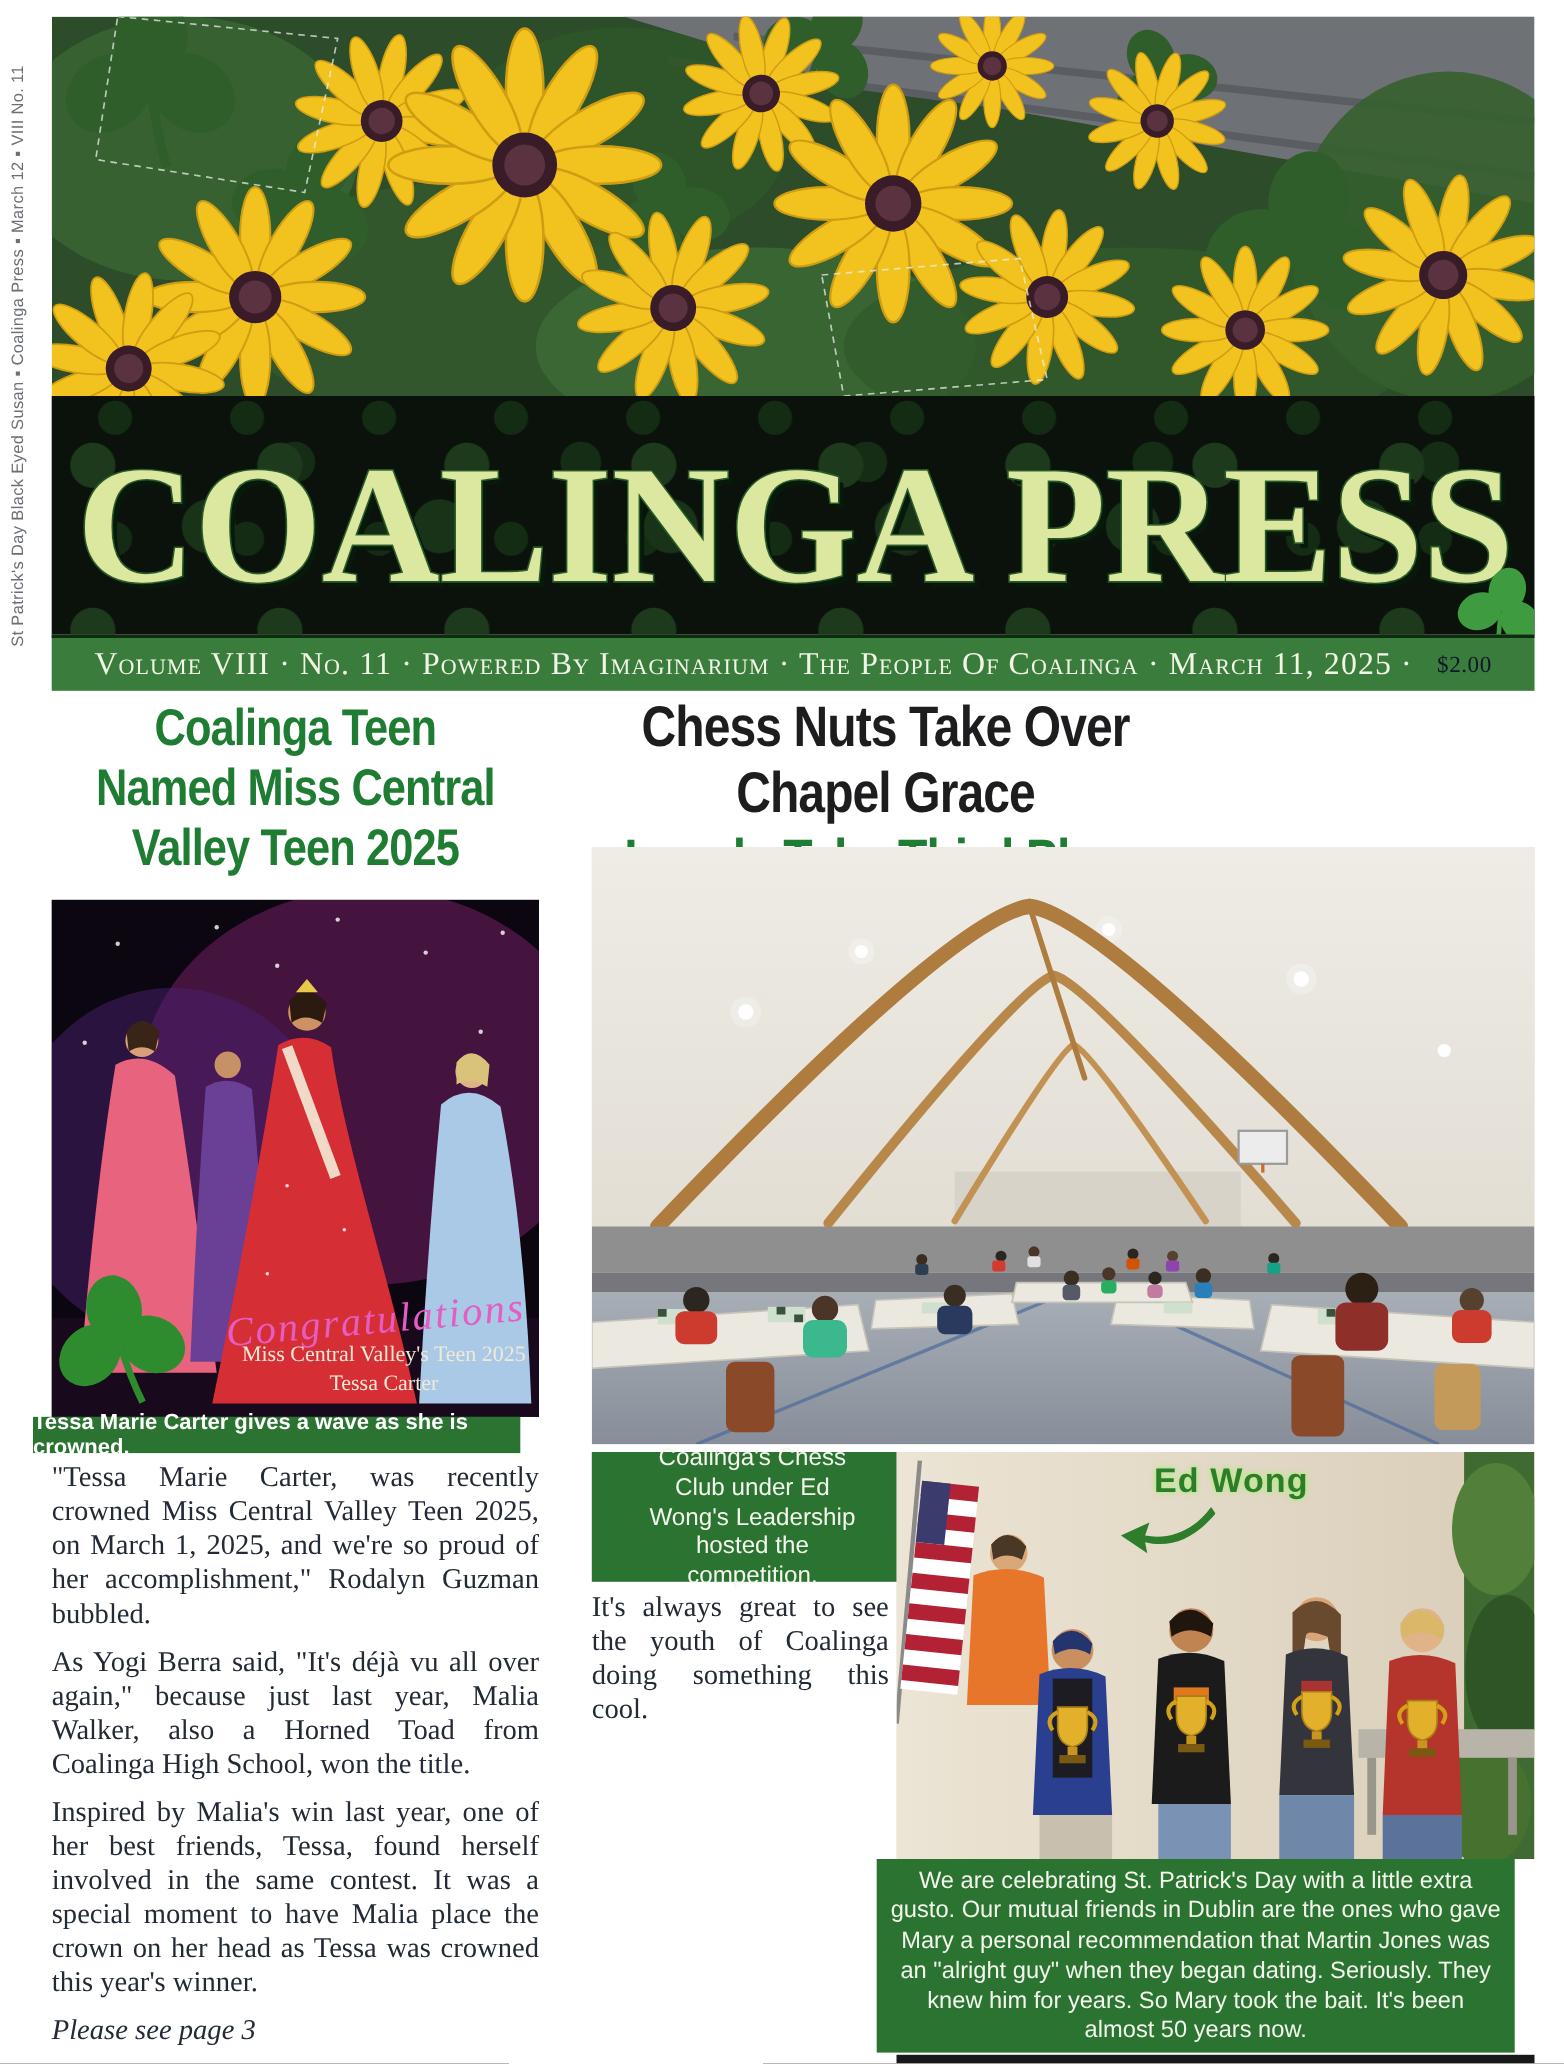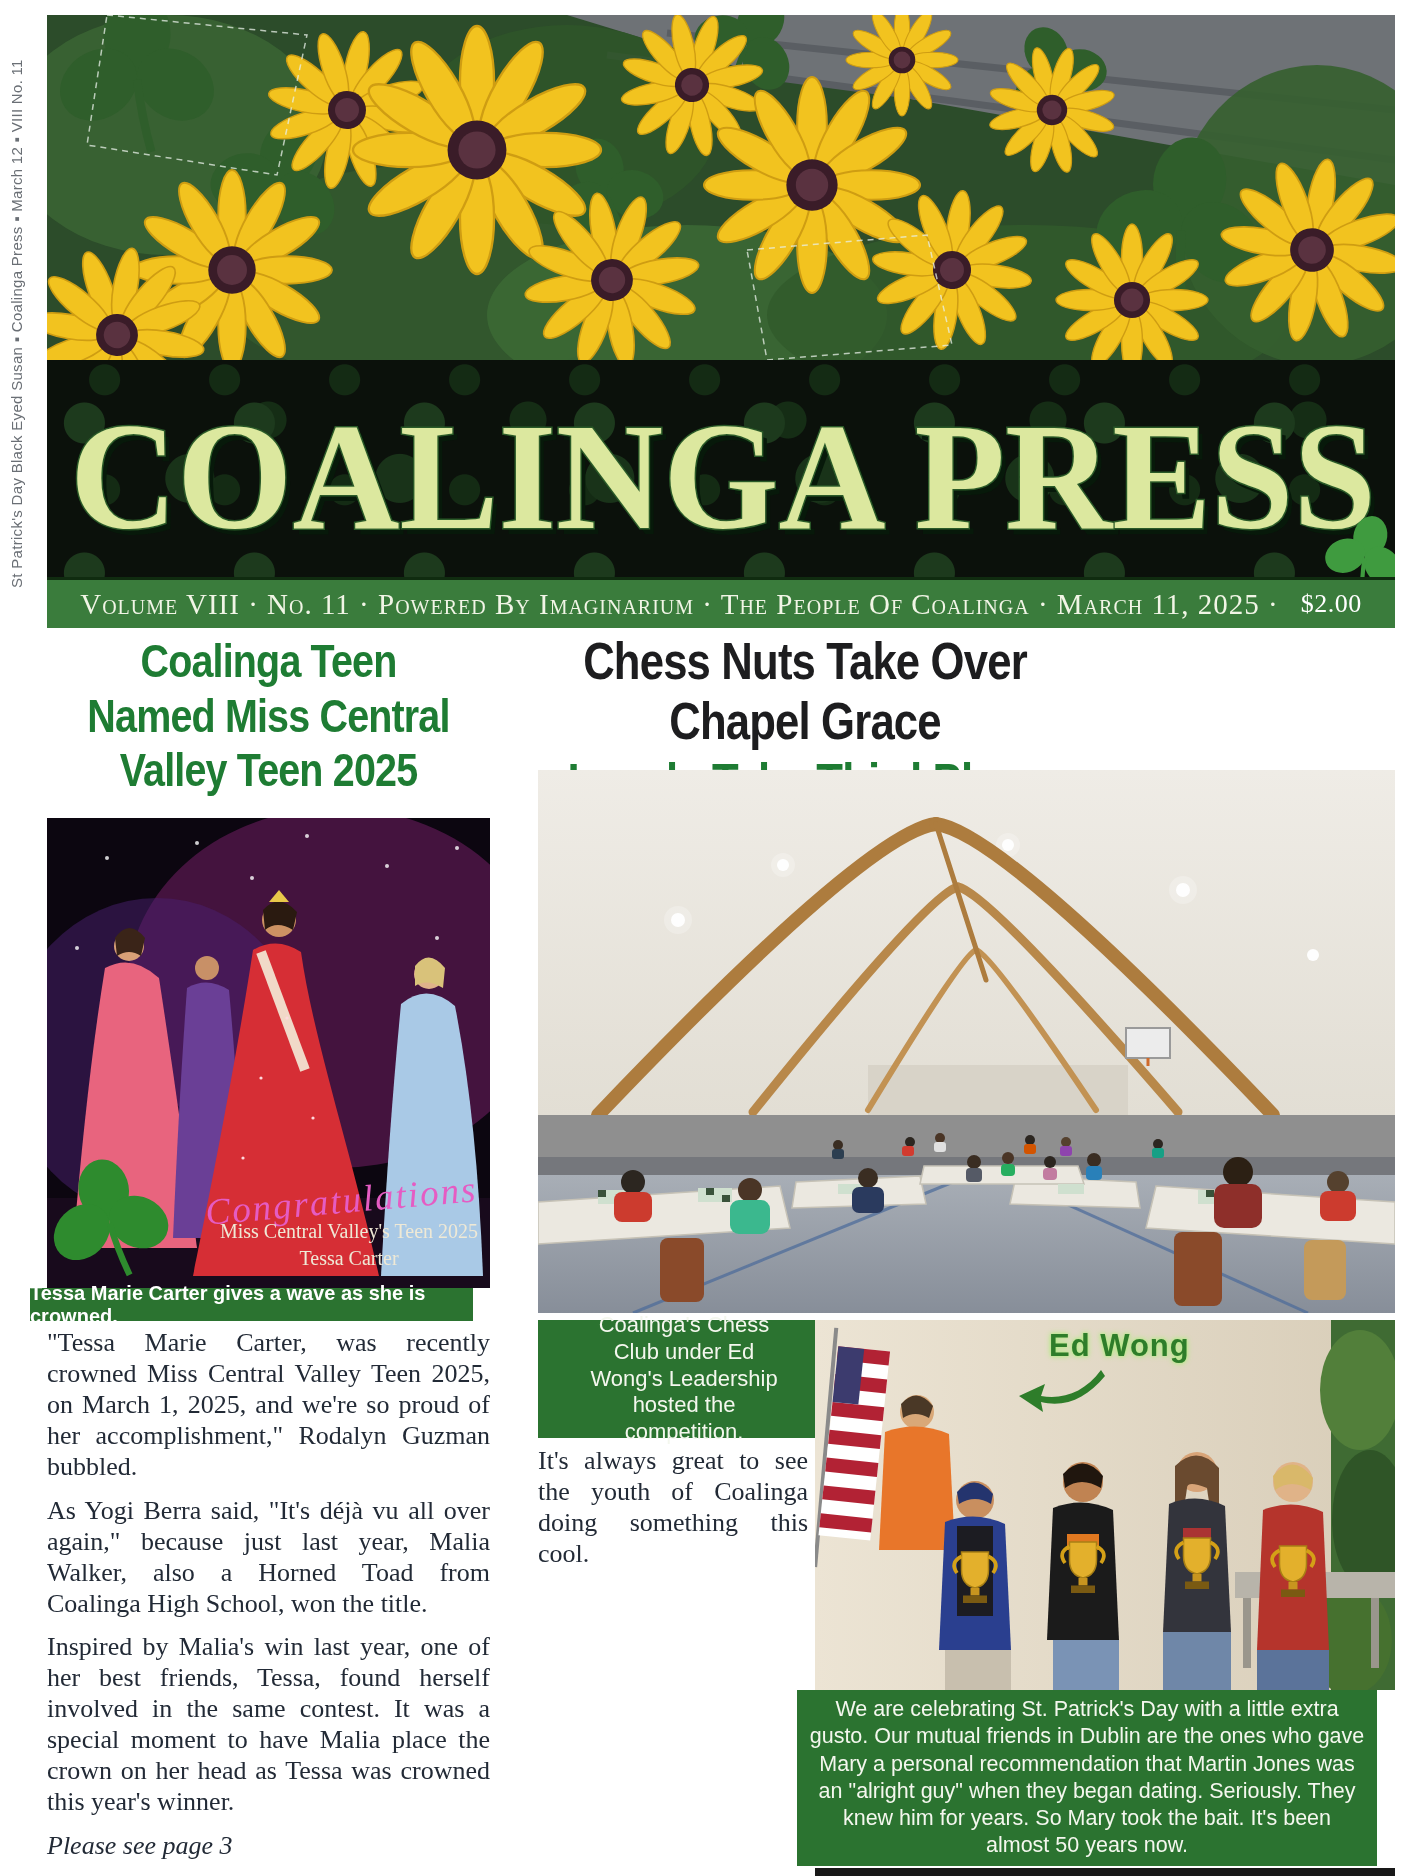--- a/index.html
+++ b/index.html
@@ -18,21 +18,21 @@
     background-image:
       radial-gradient(circle at 22% 42%, #1d3a1d 0 20px, rgba(0,0,0,0) 21px),
       radial-gradient(circle at 68% 64%, #193319 0 24px, rgba(0,0,0,0) 25px),
       radial-gradient(circle at 48% 18%, #142b14 0 15px, rgba(0,0,0,0) 16px),
       radial-gradient(circle at 85% 30%, #152d15 0 18px, rgba(0,0,0,0) 19px);
     background-size:170px 150px,210px 185px,120px 110px,260px 200px;}
   
   .volbar{position:absolute;left:47px;top:577px;width:1348px;height:48px;background:#3a7c3c;
     border-top:3px solid #102c10;display:flex;align-items:center;justify-content:center;gap:22px;}
   .volbar .main{font-variant:small-caps;font-size:29px;color:#f1f5e6;letter-spacing:1px;white-space:nowrap;}
-  .volbar .price{font-size:26px;color:#ffffff;letter-spacing:.5px;}
+  .volbar .price{font-size:21px;color:#0f172a;letter-spacing:.5px;}
   
   .headline{position:absolute;font-family:"Liberation Sans",sans-serif;font-weight:700;
             text-align:center;transform:scaleX(.84);letter-spacing:-1px;}
   .hl-left{left:47px;top:634px;width:443px;font-size:47px;line-height:1.16;color:#1e7c33;}
   .hl-chess{left:455px;top:631px;width:700px;font-size:52px;line-height:1.16;}
   .hl-chess .l1{color:#1d1d1f;}
   .hl-chess .l2{color:#1e7c33;}
   
   .photo{position:absolute;overflow:hidden;background:#000;}
   .pageant{left:47px;top:818px;width:443px;height:470px;}

